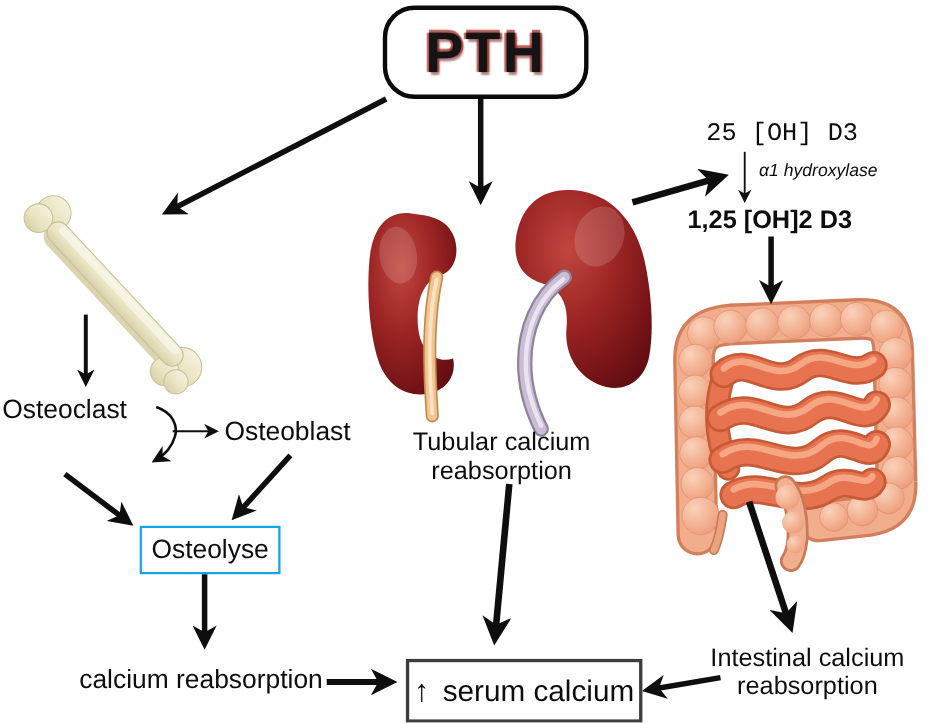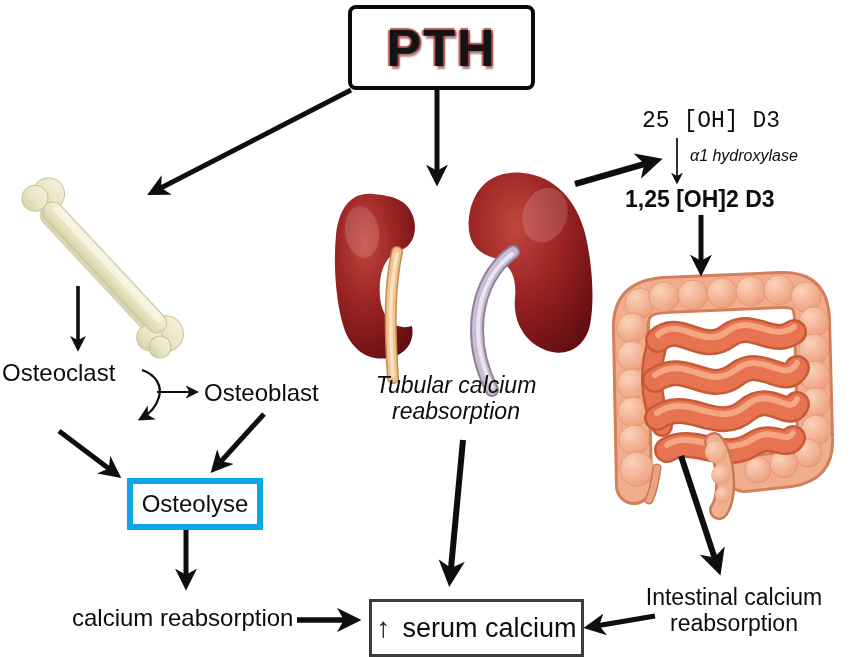--- a/index.html
+++ b/index.html
@@ -9,37 +9,37 @@
   }
   #art{position:absolute;left:0;top:0;}
   .label{position:absolute;white-space:nowrap;color:#0d0d0d;}
   .fs23{font-size:23px;}
   .fs24{font-size:24px;}
   .italic{font-style:italic;}
   .centered{text-align:center;white-space:normal;}
   .box{position:absolute;display:flex;align-items:center;justify-content:center;background:#fff;}
   #pth-box{
     left:348px;top:5px;width:179px;height:77px;
-    border:4px solid #0a0a0a;border-radius:8px;
+    border:4px solid #0a0a0a;border-radius:29px;
   }
   #pth-box .pth-text{
     font-size:52px;font-weight:bold;letter-spacing:2px;color:#141414;
     text-shadow:-2px 0 1px rgba(155,44,36,.75), 2px 0 1px rgba(155,44,36,.75),
                  0 -2px 1px rgba(155,44,36,.75), 2px 3px 2px rgba(110,25,25,.55);
   }
   #osteolyse-box{
     left:127px;top:478px;width:124px;height:40px;
-    border:6px solid #0ea5e9;font-size:24px;
+    border:2px solid #0ea5e9;font-size:24px;
   }
   #serum-box{
     left:369px;top:599px;width:209px;height:52px;
     border:3px solid #3c3c3c;font-size:27px;
   }
   #serum-box .up{margin-right:12px;font-size:28px;}
-  #tubular-label{left:373px;top:372px;width:166px;line-height:26px;font-style:italic;}
+  #tubular-label{left:373px;top:388px;width:166px;line-height:26px;}
   #intestinal-label{left:638px;top:584px;width:192px;line-height:26px;}
 </style>
 </head>
 <body>
 
 <div id="canvas">
 
   <svg id="art" width="850" height="657" viewBox="0 0 850 657">
     <defs>
       <linearGradient id="boneG" x1="0" y1="0" x2="0" y2="1">

